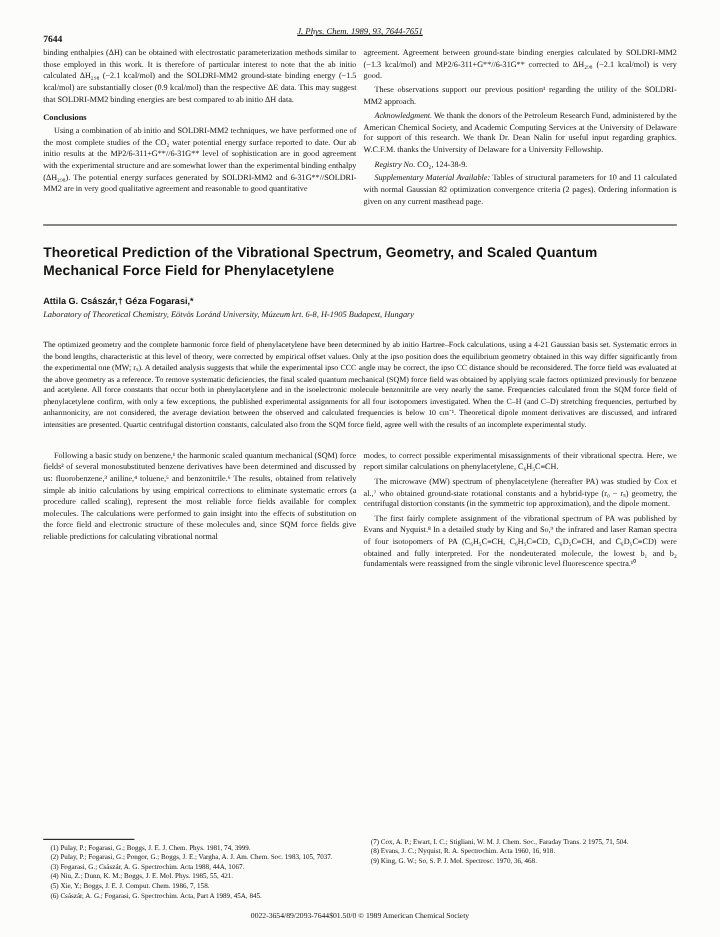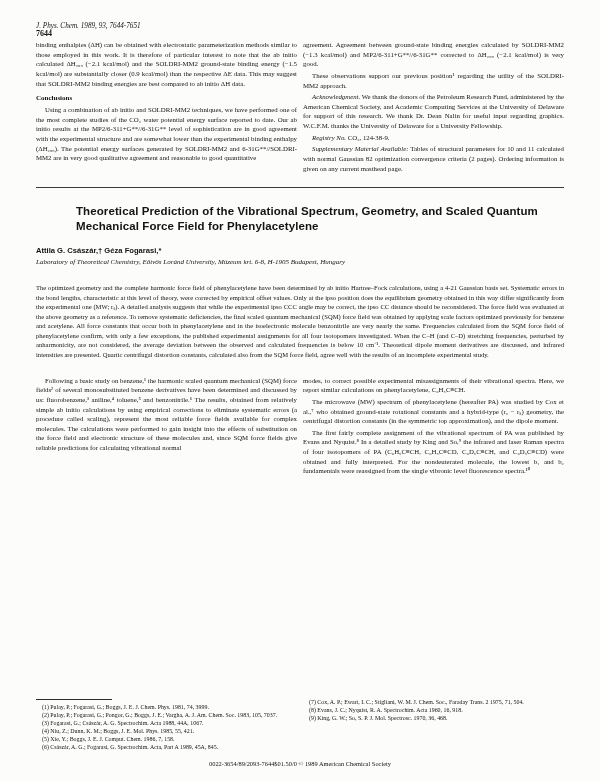--- a/index.html
+++ b/index.html
@@ -8,38 +8,38 @@
     width:600px; height:781px; margin:0 auto;
     background:#fcfcfa; color:#141414;
     font-family:"Liberation Serif", serif;
     padding:22px 36px 12px 36px;
     display:flex; flex-direction:column;
     overflow:hidden;
   }
   
   .running-head { position:relative; height:12px; margin-bottom:6px; }
   .pagenum { font-weight:bold; font-size:8px;margin-top:15px; }
-  .citation { position:absolute; left:0; right:0; text-align:left; font-style:italic; font-size:7.2px; }
+  .citation { position:absolute; left:0; right:0; text-align:center; font-style:italic; font-size:7.2px;text-decoration:underline; }
   
   .twocol { display:flex; gap:6px; }
   .col { flex:1 1 0; min-width:0; }
   p.body { font-size:6.8px; line-height:1.42; text-align:justify; }
   p.body + p.body { margin-top:2px; }
   .indent { text-indent:9px; }
   .section-heading { font-size:7px; font-weight:bold; margin:6px 0 3px 0; }
   .lead-italic { font-style:italic; }
   .parsep { margin-top:4px; }
   
   .article-rule { border-top:1px solid #3a3a3a; margin:14px 0 0 0; }
   
   .title-block { margin-top:16px; }
   .article-title {
     font-family:"Liberation Sans", sans-serif; font-weight:bold;
     font-size:11.5px; line-height:1.3; letter-spacing:0.1px;
-    max-width:560px; margin-bottom:12px;margin-left:40px;
+    max-width:560px; margin-bottom:12px;
   }
   .authors { font-family:"Liberation Sans", sans-serif; font-weight:bold; font-size:7.6px; margin-bottom:3px; }
   .affil { font-style:italic; font-size:7px; margin-bottom:7px; }
   
   .abstract { margin-top:10px; }
   .abstract p { font-size:6.6px; line-height:1.45; text-align:justify; }
   
   .body-section { margin-top:16px; }
   .intro-heading { font-size:7.2px; font-weight:bold; margin-bottom:3px; }
   

